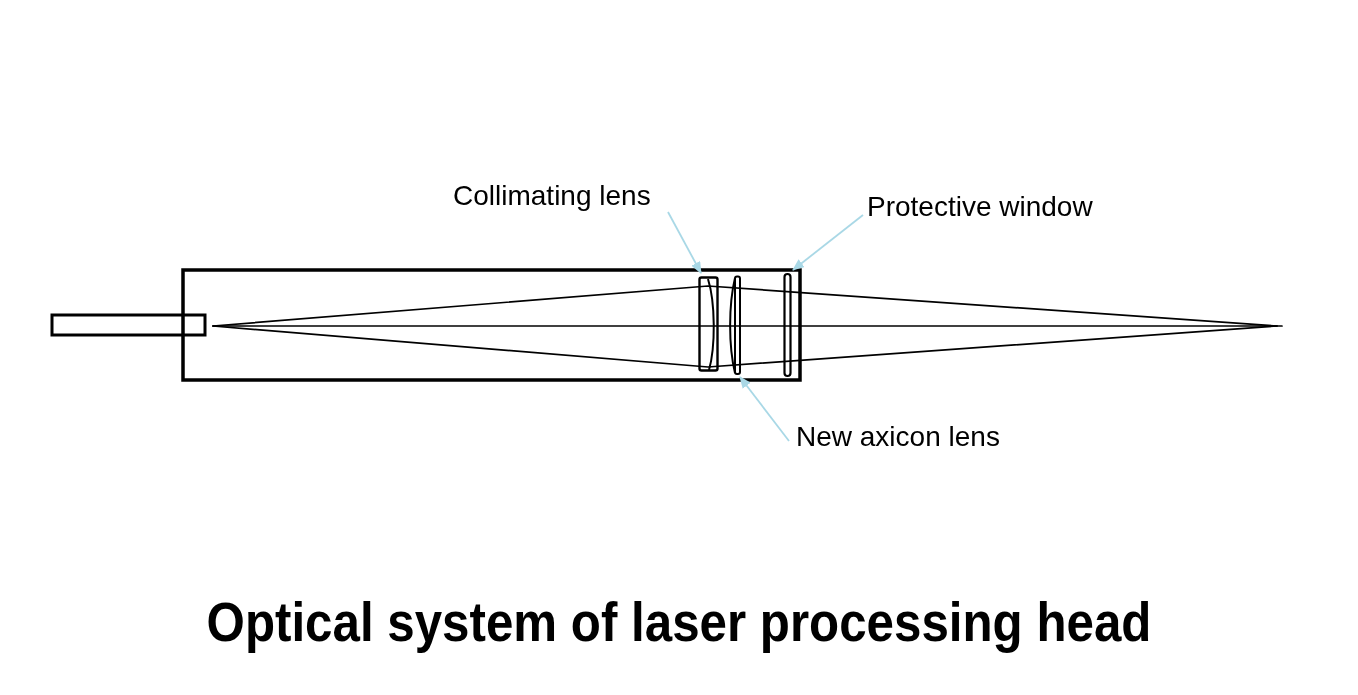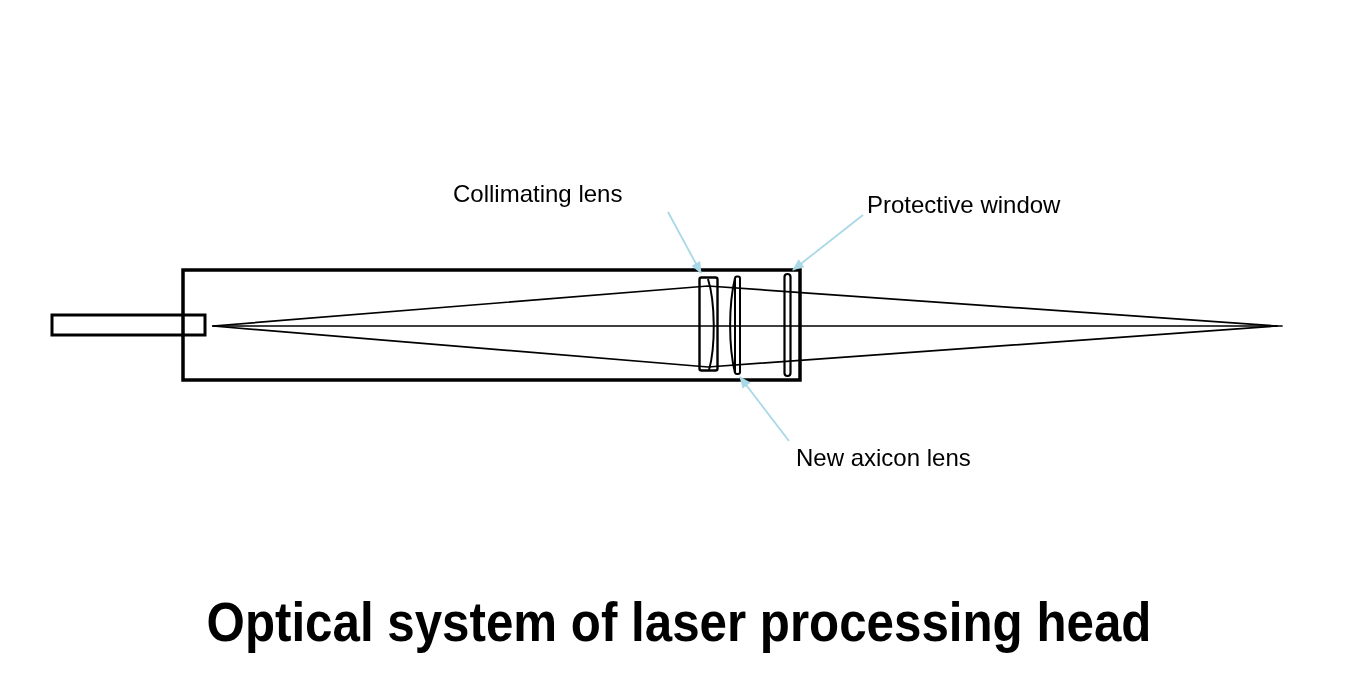--- a/index.html
+++ b/index.html
@@ -33,21 +33,21 @@
   .lens      { stroke-width: 2.4; }
   .lensthin  { stroke-width: 2;   }
   .window    { stroke-width: 2.2; }
   
   .leader {
     fill: none;
     stroke-width: 1.8;
   }
   .label {
     position: absolute;
-    font-size: 24px;
+    font-size: 28px;
     line-height: 1.15;
     color: #000000;
     white-space: nowrap;
   }
   .title {
     position: absolute;
     left: 0;
     right: 0;
     top: 589px;
     text-align: center;
@@ -90,17 +90,17 @@
 
     <line class="leader" x1="668" y1="212" x2="701" y2="273" marker-end="url(#arrowhead)" stroke="#a9d8e6"></line>
     <line class="leader" x1="863" y1="215" x2="793" y2="270" marker-end="url(#arrowhead)" stroke="#a9d8e6"></line>
     <line class="leader" x1="789" y1="441" x2="740" y2="377" marker-end="url(#arrowhead)" stroke="#a9d8e6"></line>
   </svg>
 
   <div class="label" style="left:453px; top:180px;">Collimating lens</div>
 
   <div class="label" style="left:867px; top:191px;text-align:center;">Protective window</div>
 
-  <div class="label" style="left:796px; top:444px;text-align:center;">New axicon lens</div>
+  <div class="label" style="left:796px; top:421px;text-align:center;">New axicon lens</div>
 
   <div class="title">Optical system of laser processing head</div>
 
 </div>
 
 </body></html>

